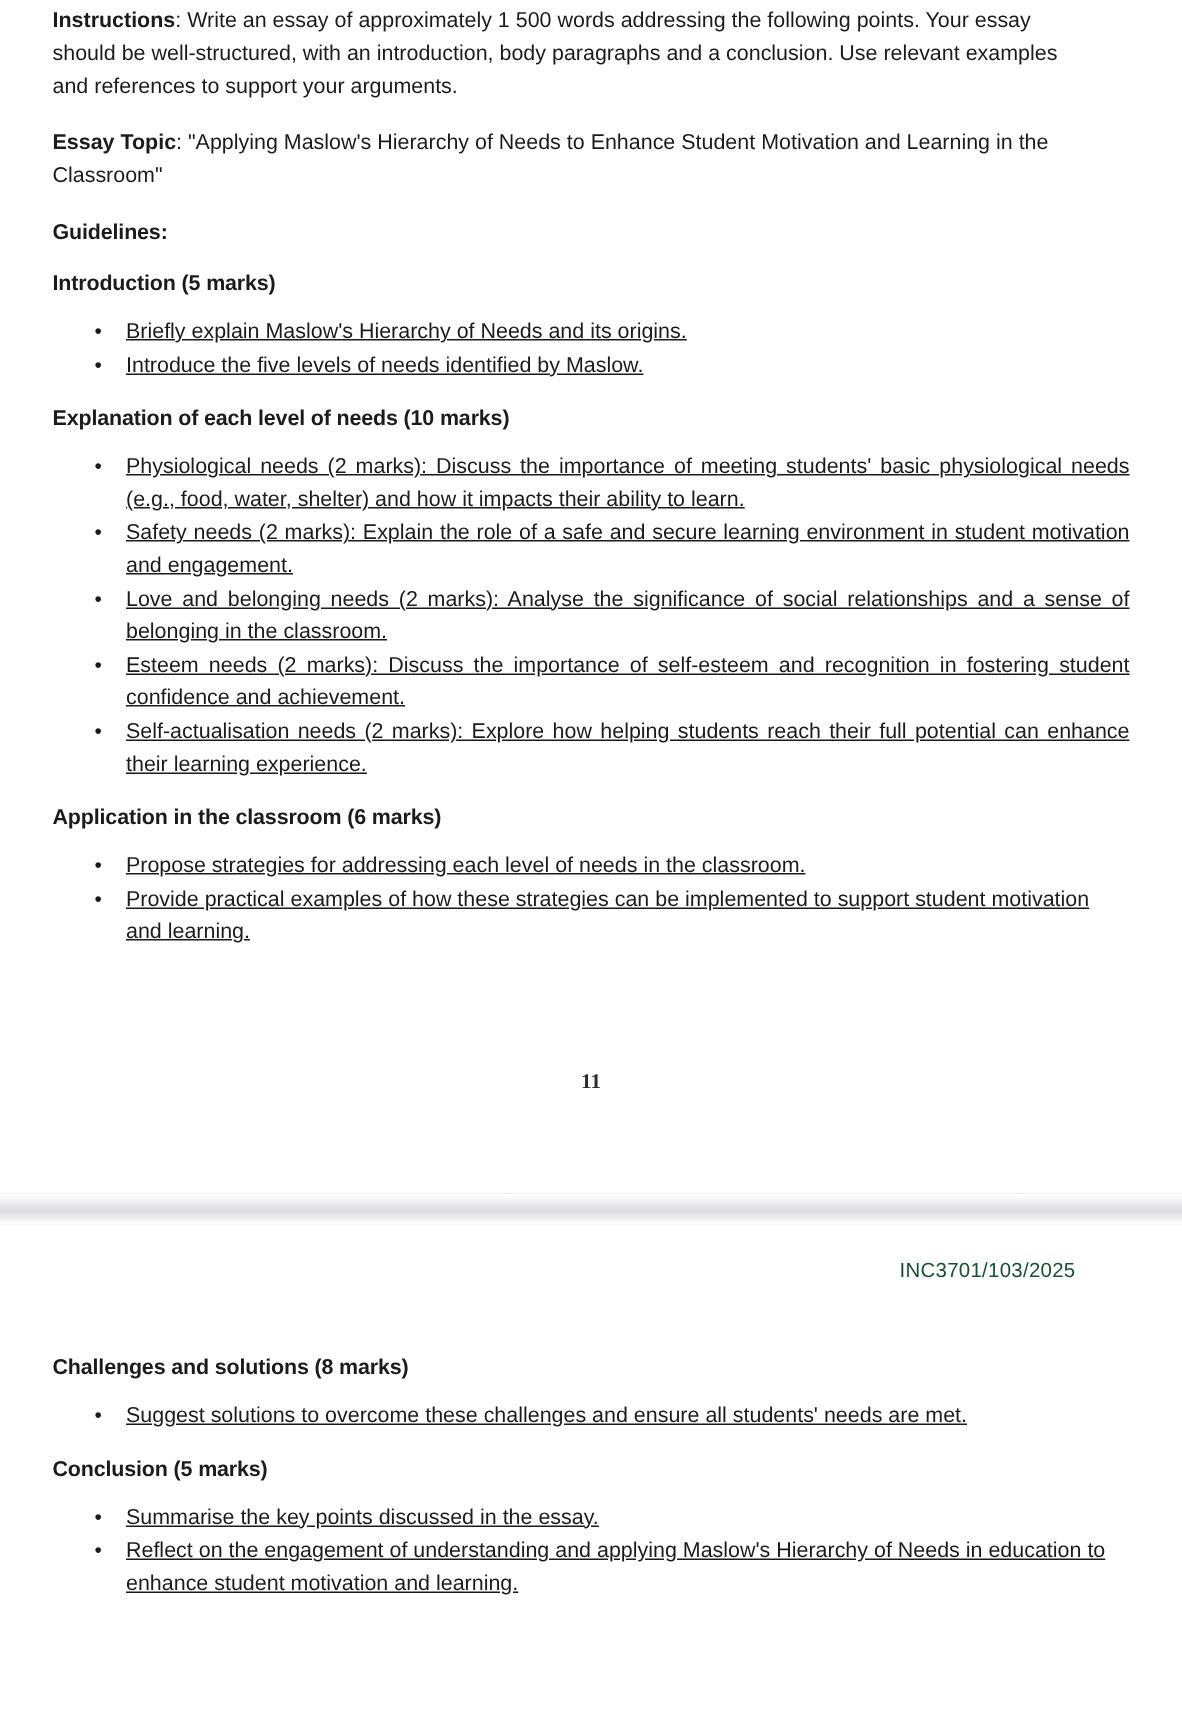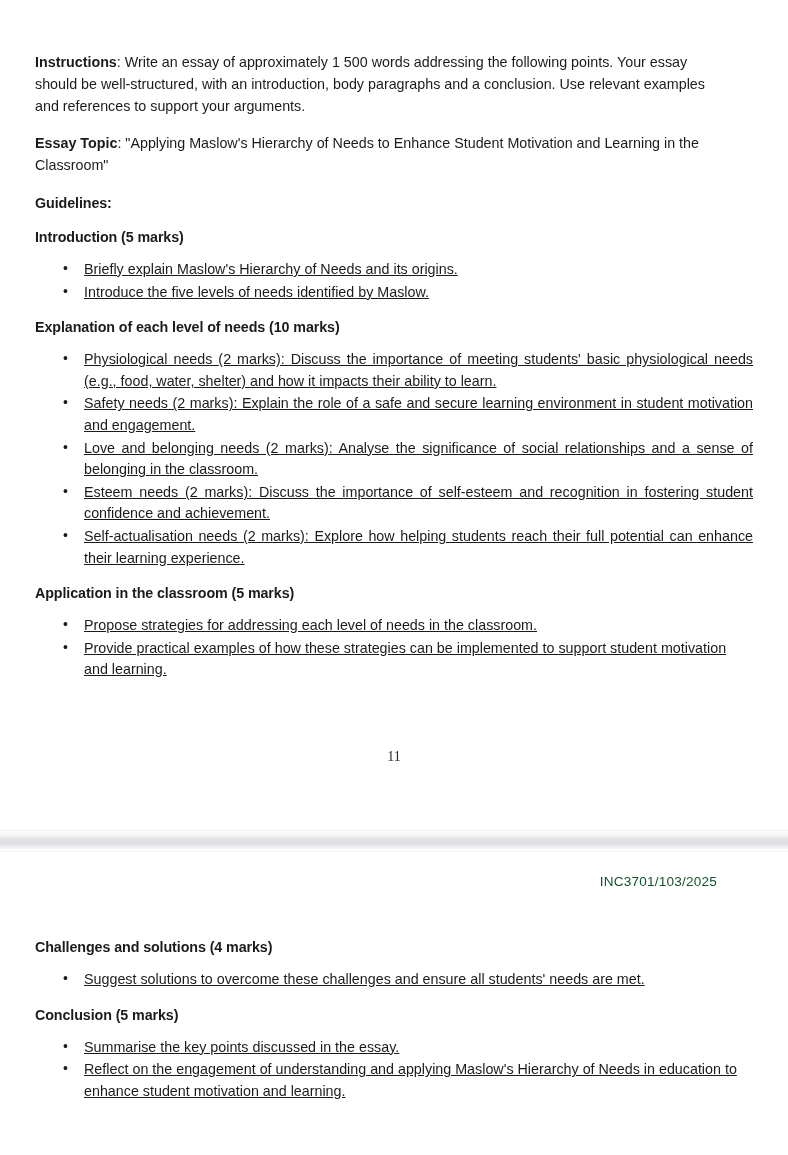--- a/index.html
+++ b/index.html
@@ -22,24 +22,23 @@
   }
 
   
   .page {
     background: #ffffff;
     padding: 0 35px 0 35px;
     box-sizing: border-box;
     width: 788px;
   }
   .page-one {
-    padding-top: 17px;
+    padding-top: 4px;
     height: 795px;
     position: relative;
-    margin-top: 35px;
   }
   .page-two {
     padding-top: 22px;
     height: 360px;
     position: relative;
   }
 
   
   .page-break {
     width: 788px;
@@ -108,20 +107,21 @@
   
   .page-number {
     position: absolute;
     left: 0;
     right: 0;
     top: 714px;
     text-align: center;
     font-family: "Liberation Serif", serif;
     font-size: 14px;
     color: #2b2b2b;
+    font-weight: bold;
   }
 
   
   .running-header {
     text-align: right;
     font-size: 13.6px;
     color: #14532d;
     padding-right: 36px;
     margin: 0 0 48px 0;
     letter-spacing: 0.2px;
@@ -148,36 +148,36 @@
 
     <h3 class="heading tight">Explanation of each level of needs (10 marks)</h3>
     <ul class="bullets justified">
       <li>Physiological needs (2 marks): Discuss the importance of meeting students' basic physiological needs (e.g., food, water, shelter) and how it impacts their ability to learn.</li>
       <li>Safety needs (2 marks): Explain the role of a safe and secure learning environment in student motivation and engagement.</li>
       <li>Love and belonging needs (2 marks): Analyse the significance of social relationships and a sense of belonging in the classroom.</li>
       <li>Esteem needs (2 marks): Discuss the importance of self-esteem and recognition in fostering student confidence and achievement.</li>
       <li>Self-actualisation needs (2 marks): Explore how helping students reach their full potential can enhance their learning experience.</li>
     </ul>
 
-    <h3 class="heading tight">Application in the classroom (5 marks)</h3>
+    <h3 class="heading tight">Application in the classroom (6 marks)</h3>
     <ul class="bullets plain">
       <li>Propose strategies for addressing each level of needs in the classroom.</li>
       <li>Provide practical examples of how these strategies can be implemented to support student motivation and learning.</li>
     </ul>
 
     <div class="page-number">11</div>
   </section>
 
   <div class="page-break"></div>
 
   <section class="page page-two">
 
     <div class="running-header">INC3701/103/2025</div>
 
-    <h3 class="heading tight">Challenges and solutions (4 marks)</h3>
+    <h3 class="heading tight">Challenges and solutions (8 marks)</h3>
     <ul class="bullets plain">
       <li>Suggest solutions to overcome these challenges and ensure all students' needs are met.</li>
     </ul>
 
     <h3 class="heading tight">Conclusion (5 marks)</h3>
     <ul class="bullets plain">
       <li>Summarise the key points discussed in the essay.</li>
       <li>Reflect on the engagement of understanding and applying Maslow's Hierarchy of Needs in education to enhance student motivation and learning.</li>
     </ul>
   </section>

